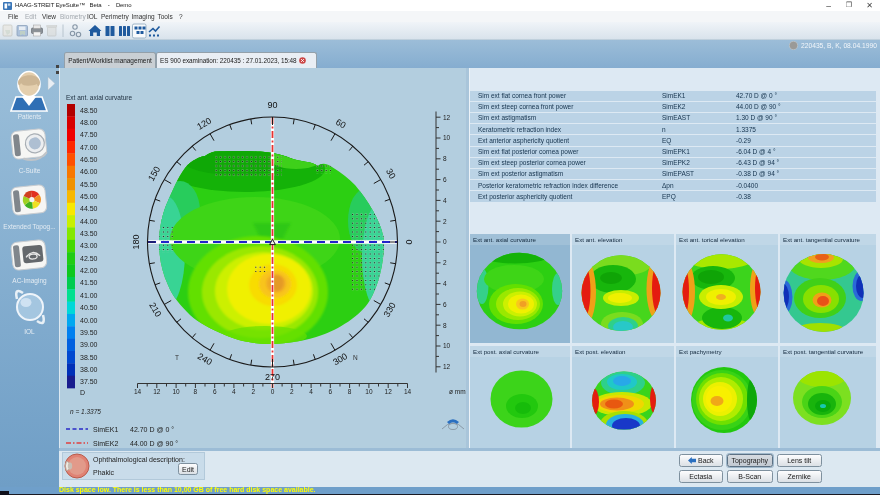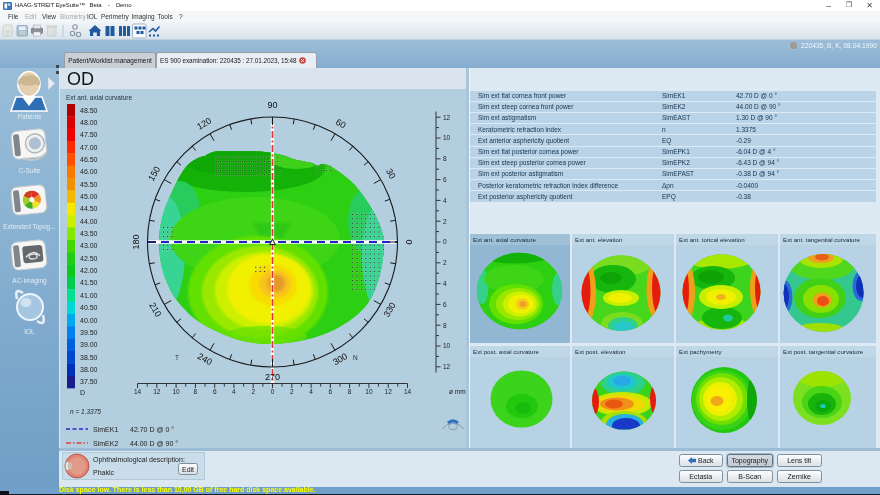--- a/index.html
+++ b/index.html
@@ -222,23 +222,20 @@
   </svg>
   <div class="sblabel abs" style="top:328px">IOL</div>
 
   <svg class="abs" style="left:47px;top:77px" width="9" height="13">
       <path d="M1 0 L8 6.5 L1 13 Z" fill="#e8eef4" stroke="#b0c0cc" stroke-width="0.5"></path>
     </svg>
   <div class="abs" style="left:55.5px;top:65px;width:3px;height:3px;background:#444"></div>
   <div class="abs" style="left:55.5px;top:71px;width:3px;height:3px;background:#444"></div>
 
   <div class="abs" id="lpanel"></div>
-  <div class="abs" id="odheader">
-      <div class="abs" id="odtext">OD</div>
-    </div>
 
   <svg class="abs" id="mapsvg" style="left:60px;top:89px" width="406" height="359" viewBox="0 0 406 359">
     <defs>
       <clipPath id="blobclip">
           <path d="M 155 62.5 C 170 61.5 195 62 205 63 C 218 64.5 224 66.5 230 69 C 240 73 252 72 258 77 C 262 73 268 75 272 78 C 282 84 289 90 295 96 C 308 111 320 132 323 146 C 324 150 324 151 324 153 C 324 176 318 197 310 211 C 301 227 277 241 262 246 C 247 251.5 228 255 210 255 C 193 255 176 251 165 246 C 151 240 139 234 130 226 C 121 217 112 207 108 196 C 102 183 99 169 99 153 C 99 139 103 122 108 112 C 112 103 118 88 125 79 C 131 71.5 140 67.5 145 67 C 148 65 151 63 155 62.5 Z"></path>
         </clipPath>
       <filter id="soft" x="-20%" y="-20%" width="140%" height="140%">
           <feGaussianBlur stdDeviation="1.1"></feGaussianBlur>
         </filter>
       <pattern id="stip" width="4.4" height="4.4" patternUnits="userSpaceOnUse">

